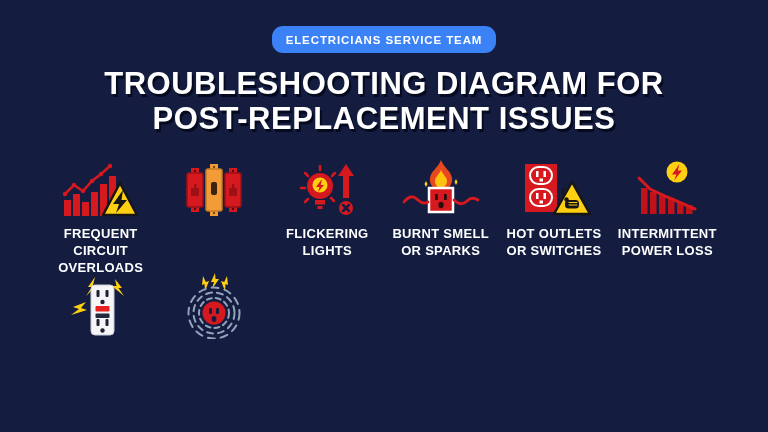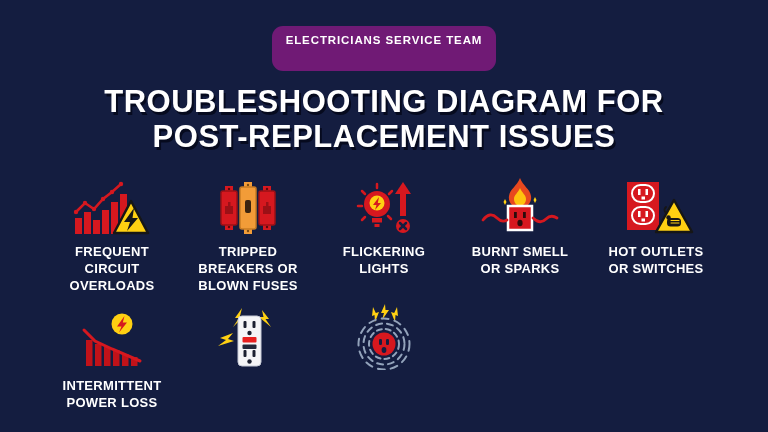--- a/index.html
+++ b/index.html
@@ -16,23 +16,23 @@
   html,body{width:768px;height:432px;overflow:hidden;}
   body{
     background:var(--bg);
     font-family:"Liberation Sans", sans-serif;
     color:var(--white);
   }
   .canvas{width:768px;height:432px;position:relative;}
   .badge{
     margin:26px auto 0;
     width:fit-content;
-    background:#701a75;
+    background:#3b82f6;
     border-radius:11px;
-    padding:4px 14px 23px;
+    padding:4px 14px 5px;
   }
   .badge span{
     font-size:11.5px;
     font-weight:bold;
     letter-spacing:.9px;
     color:var(--white);
   }
   .title{
     margin:13px auto 8px;
     text-align:center;
@@ -40,22 +40,21 @@
     line-height:1.13;
     font-weight:bold;
     letter-spacing:.5px;
     color:var(--white);
     text-shadow:2px 3px 0 rgba(5,10,28,.95);
   }
   .grid{
     margin:20px auto 0;
     padding:0 44px;
     display:grid;
-    grid-template-columns:repeat(5,1fr);
-    row-gap:13px;
+    grid-template-columns:repeat(6,1fr);
   }
   .cell{
     display:flex;
     flex-direction:column;
     align-items:center;
   }
   .icon-box{
     height:62px;
     display:flex;
     align-items:flex-end;
@@ -128,23 +127,20 @@
           <rect x="4" y="11" width="16" height="34" rx="2" fill="var(--red)" stroke="var(--dkred)" stroke-width="1.5"></rect>
           <rect x="42" y="11" width="16" height="34" rx="2" fill="var(--red)" stroke="var(--dkred)" stroke-width="1.5"></rect>
           <rect x="23" y="7" width="16" height="42" rx="2" fill="var(--orange)" stroke="#c87b22" stroke-width="1.5"></rect>
           <rect x="8" y="26" width="8" height="8" fill="var(--dkred)"></rect>
             <rect x="11" y="22" width="2.5" height="4" fill="var(--dkred)"></rect>
           <rect x="46" y="26" width="8" height="8" fill="var(--dkred)"></rect>
             <rect x="49" y="22" width="2.5" height="4" fill="var(--dkred)"></rect>
           <rect x="28" y="20" width="6" height="13" rx="2" fill="#3a2410"></rect>
         </svg>
       </div>
-      <div class="label">TRIPPED
-BREAKERS OR
-BLOWN FUSES</div>
     </div>
 
     <div class="cell">
       <div class="icon-box">
         <svg width="62" height="56" viewBox="0 0 62 56">
           <g stroke="var(--red)" stroke-width="2.5" stroke-linecap="round">
             <line x1="24" y1="4" x2="24" y2="8"></line>
             <line x1="9" y1="11" x2="12" y2="14"></line>
             <line x1="39" y1="11" x2="36" y2="14"></line>
             <line x1="5" y1="26" x2="9" y2="26"></line>

